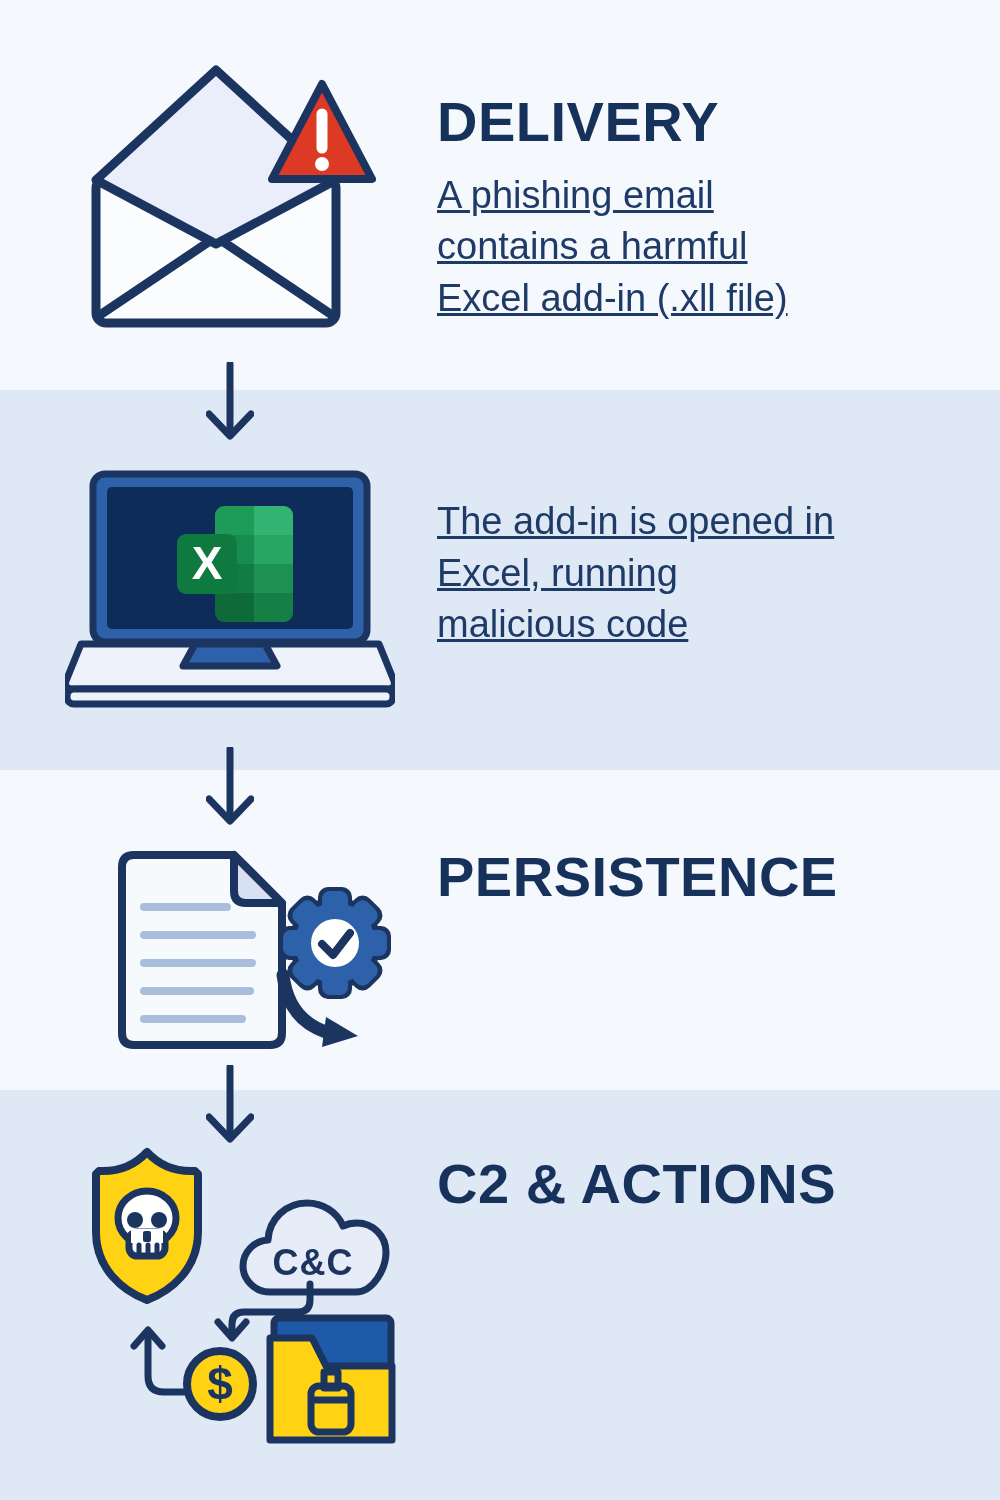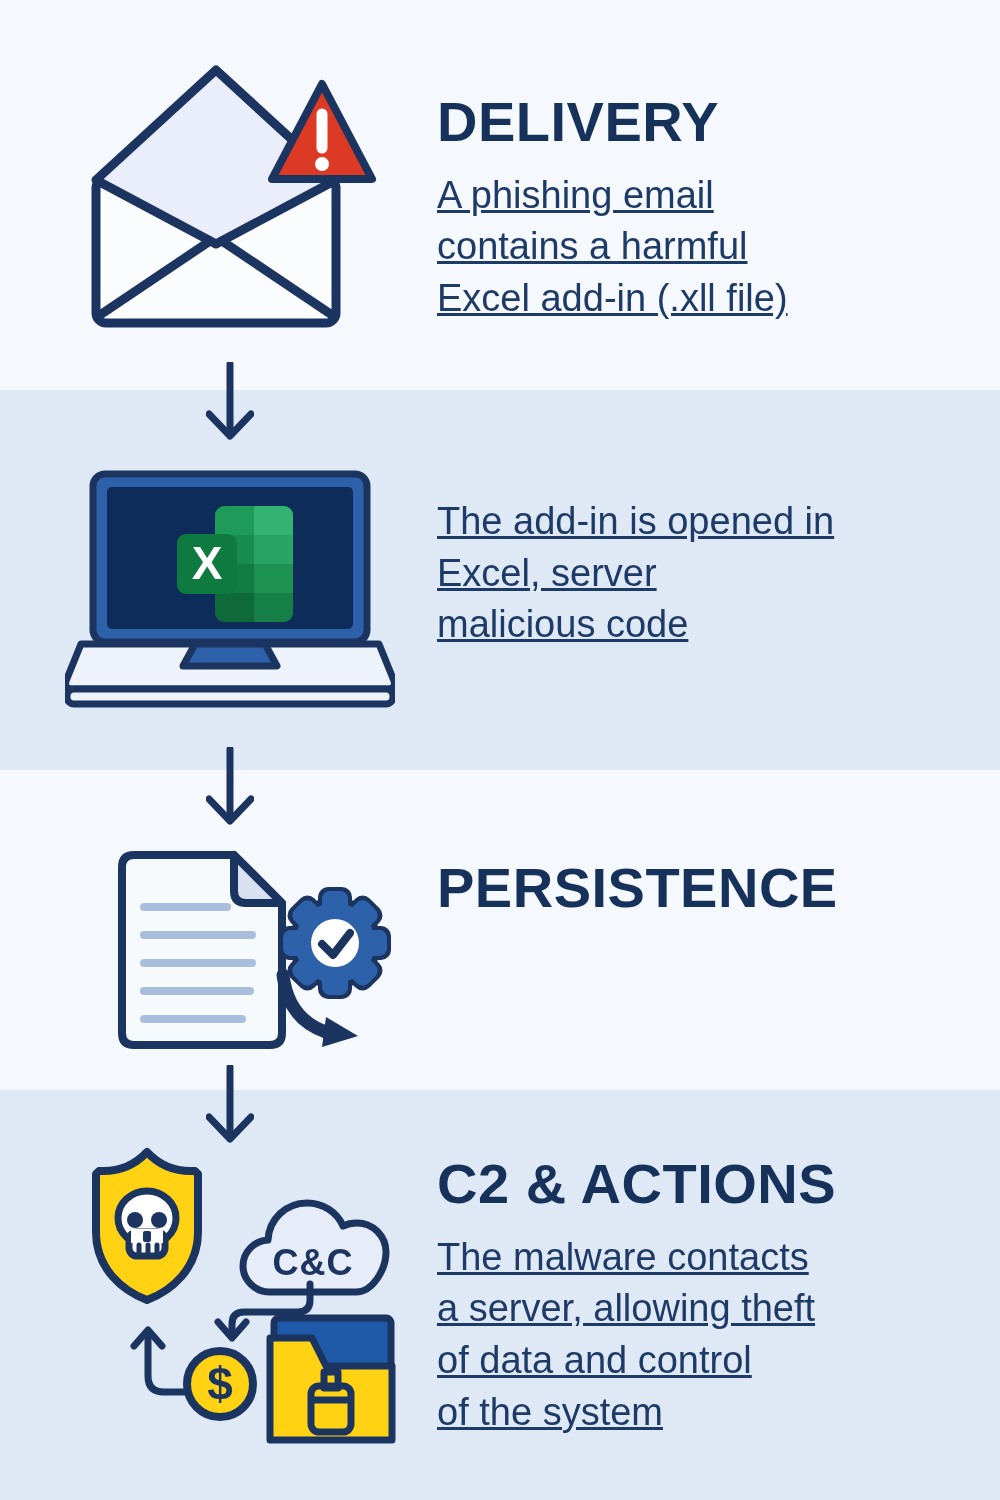--- a/index.html
+++ b/index.html
@@ -94,21 +94,21 @@
     </g>
     <g>
       <path d="M16,176 H314 L329,213 Q331,221 322,221 H8 Q-1,221 1,213 Z" style="fill:#eef2fb;stroke:var(--navy);stroke-width:7;stroke-linejoin:round;"></path>
       <rect x="2" y="221" width="326" height="15" rx="7" style="fill:#eef2fb;stroke:var(--navy);stroke-width:7;"></rect>
       <path d="M130,176 L200,176 L212,198 L118,198 Z" style="fill:var(--blue);stroke:var(--navy);stroke-width:7;stroke-linejoin:round;"></path>
     </g>
   </svg>
 
   <div class="stage-text" style="top:478px;">
     <div class="stage-desc">The add-in is opened in
-Excel, server
+Excel, running
 malicious code</div>
   </div>
 
   <svg class="abs" style="left:206px;top:747px;" width="48" height="80" viewBox="0 0 48 80">
     <path d="M24,2 V70" style="fill:none;stroke:var(--navy);stroke-width:7;stroke-linecap:round;"></path>
     <polyline points="3,52 24,74 45,52" style="fill:none;stroke:var(--navy);stroke-width:7;stroke-linecap:round;stroke-linejoin:round;"></polyline>
   </svg>
 
   <svg class="abs" style="left:92px;top:845px;" width="300" height="210" viewBox="0 0 300 210">
     <g>
@@ -139,21 +139,21 @@
         <rect x="191" y="85" width="104" height="26" rx="8" transform="rotate(45 243 98)"></rect>
         <rect x="191" y="85" width="104" height="26" rx="8" transform="rotate(90 243 98)"></rect>
         <rect x="191" y="85" width="104" height="26" rx="8" transform="rotate(135 243 98)"></rect>
         <circle cx="243" cy="98" r="40"></circle>
       </g>
       <circle cx="243" cy="98" r="24" style="fill:#ffffff;"></circle>
       <polyline points="230,99 241,110 258,88" style="fill:none;stroke:var(--navy);stroke-width:8;stroke-linecap:round;stroke-linejoin:round;"></polyline>
     </g>
   </svg>
 
-  <div class="stage-text" style="top:848px;margin-top:11px;">
+  <div class="stage-text" style="top:848px;">
     <div class="stage-title">PERSISTENCE</div>
   </div>
 
   <svg class="abs" style="left:206px;top:1065px;" width="48" height="80" viewBox="0 0 48 80">
     <path d="M24,2 V70" style="fill:none;stroke:var(--navy);stroke-width:7;stroke-linecap:round;"></path>
     <polyline points="3,52 24,74 45,52" style="fill:none;stroke:var(--navy);stroke-width:7;stroke-linecap:round;stroke-linejoin:round;"></polyline>
   </svg>
 
   <svg class="abs" style="left:58px;top:1142px;" width="345" height="310" viewBox="0 0 345 310">
 
@@ -200,19 +200,15 @@
     </g>
 
     <g>
       <circle cx="162" cy="242" r="33" style="fill:var(--yellow);stroke:var(--navy);stroke-width:8;"></circle>
       <text x="162" y="258" text-anchor="middle" style="fill:var(--navy);font-size:46px;font-weight:bold;">$</text>
     </g>
   </svg>
 
   <div class="stage-text" style="top:1155px;">
     <div class="stage-title">C2 &amp; ACTIONS</div>
-    <div class="stage-desc">The malware contacts
-a server, allowing theft
-of data and control
-of the system</div>
   </div>
 
 </div>
 
 </body></html>

